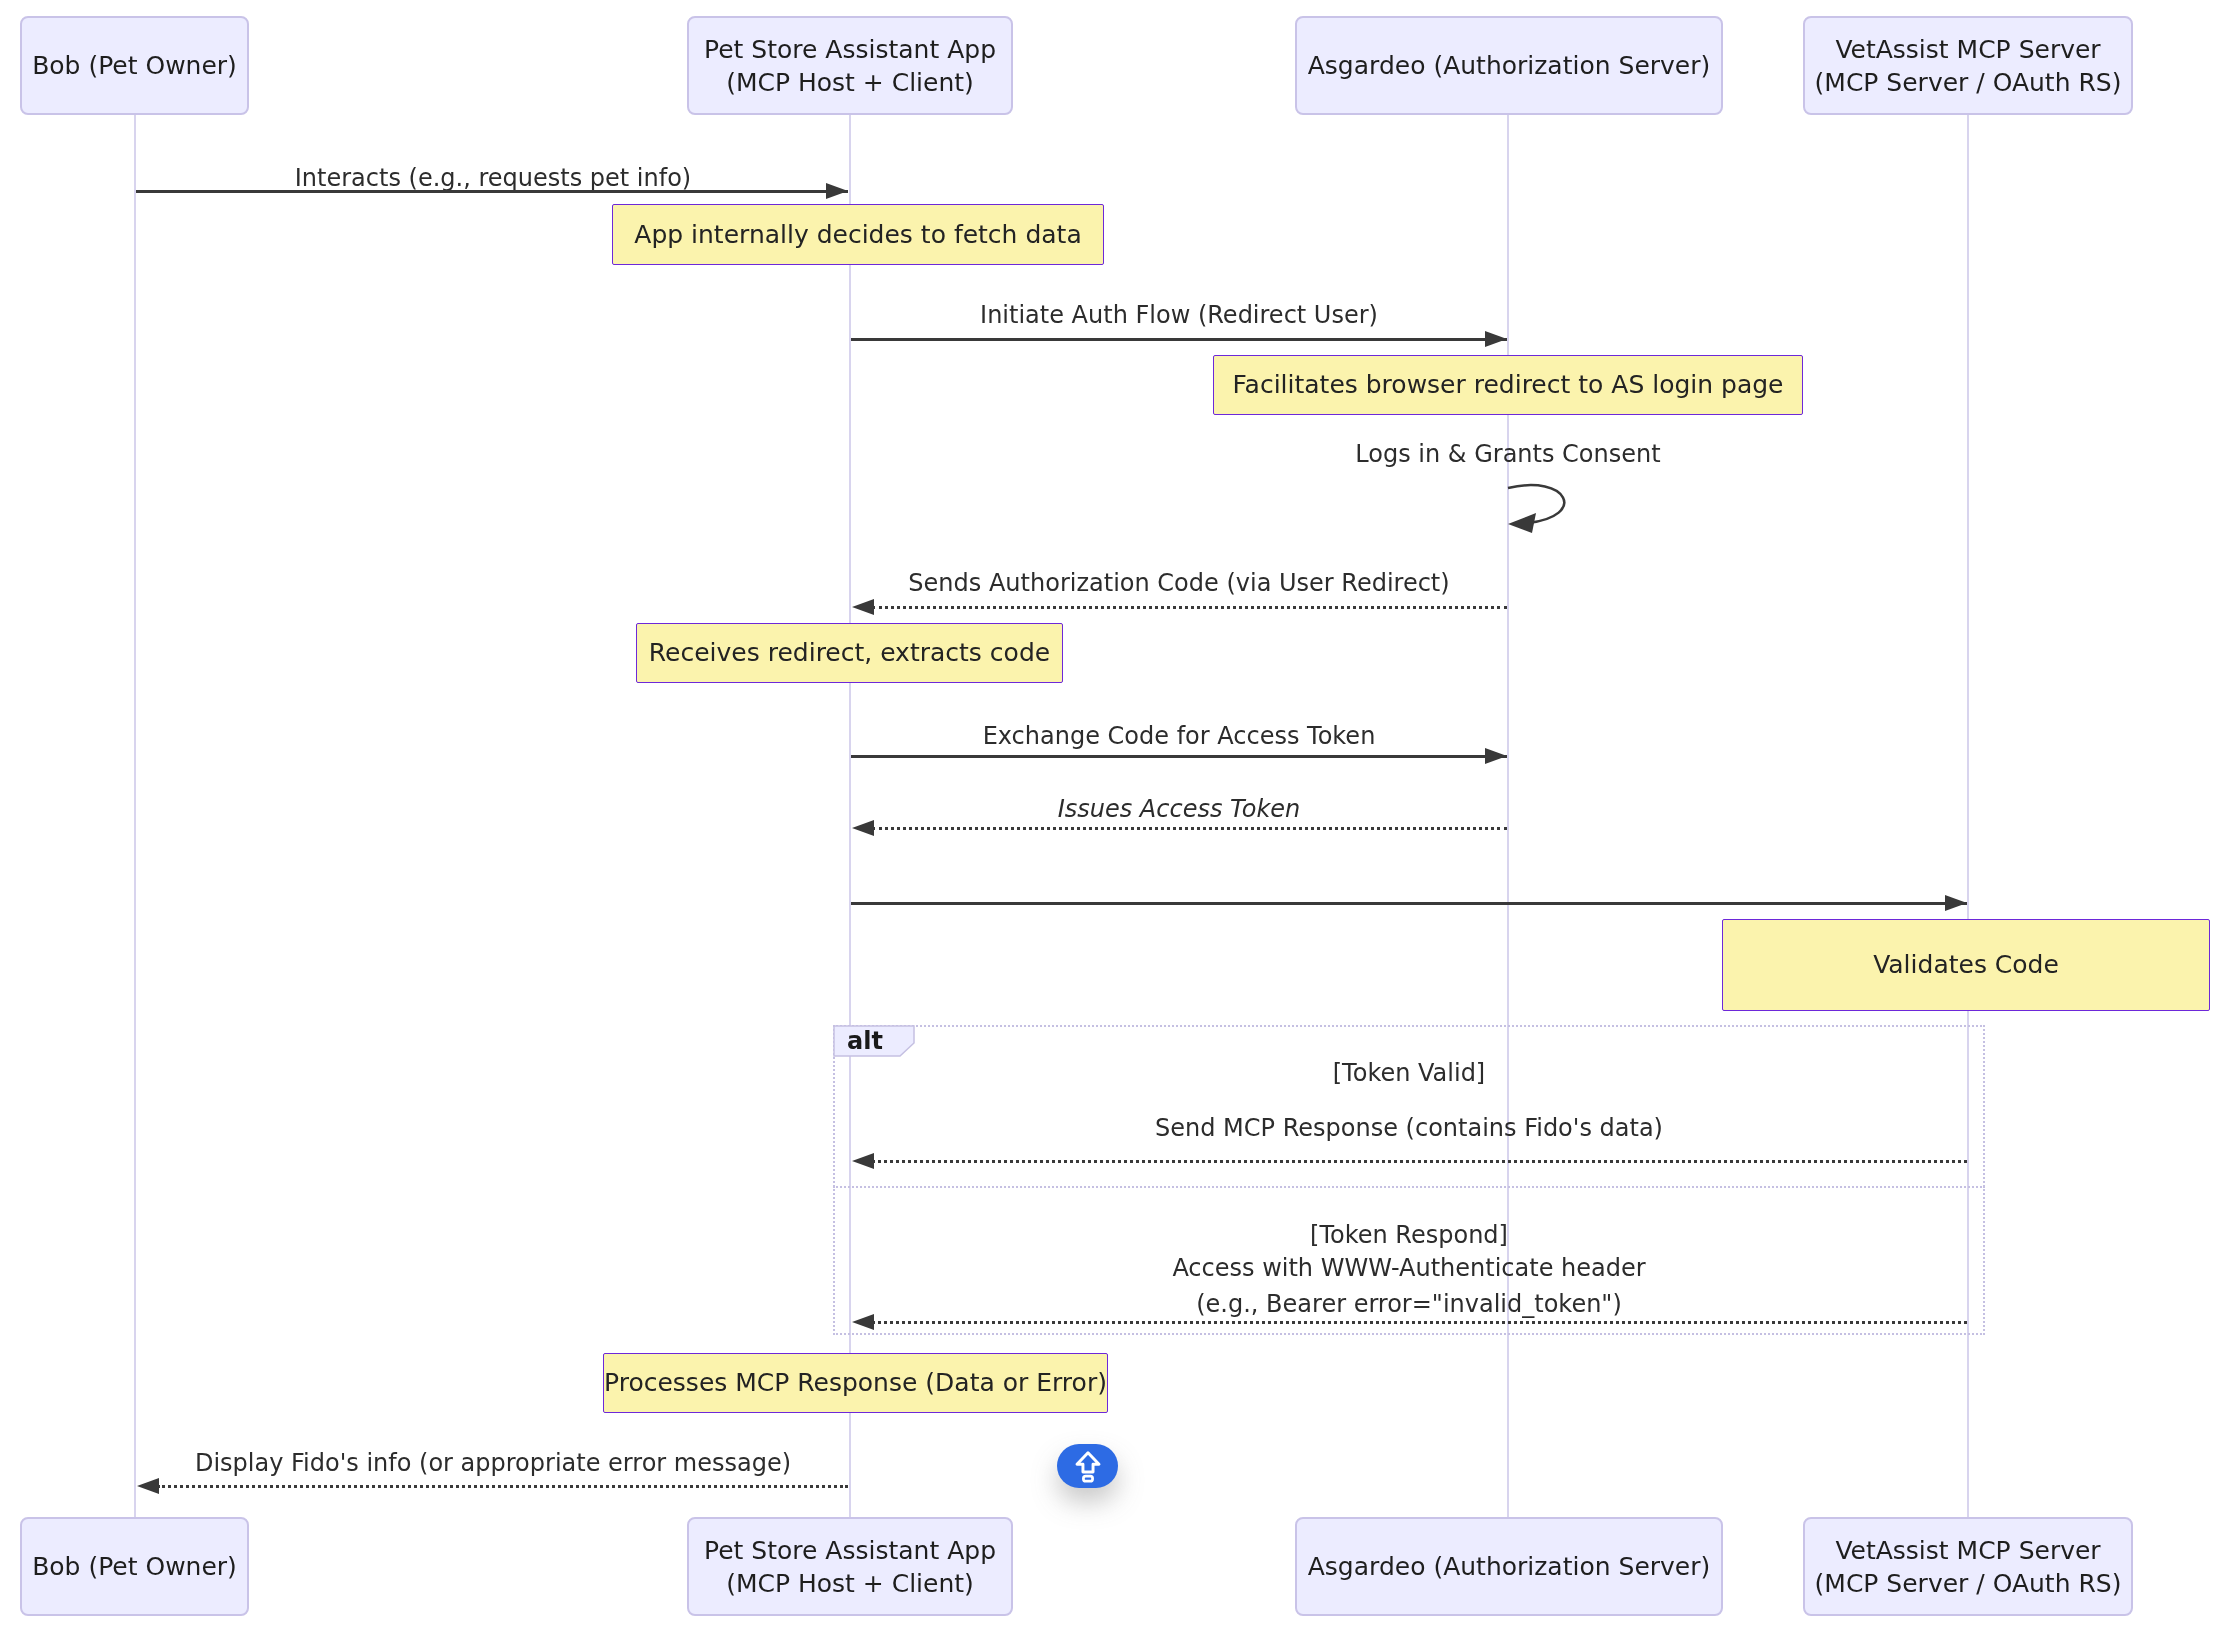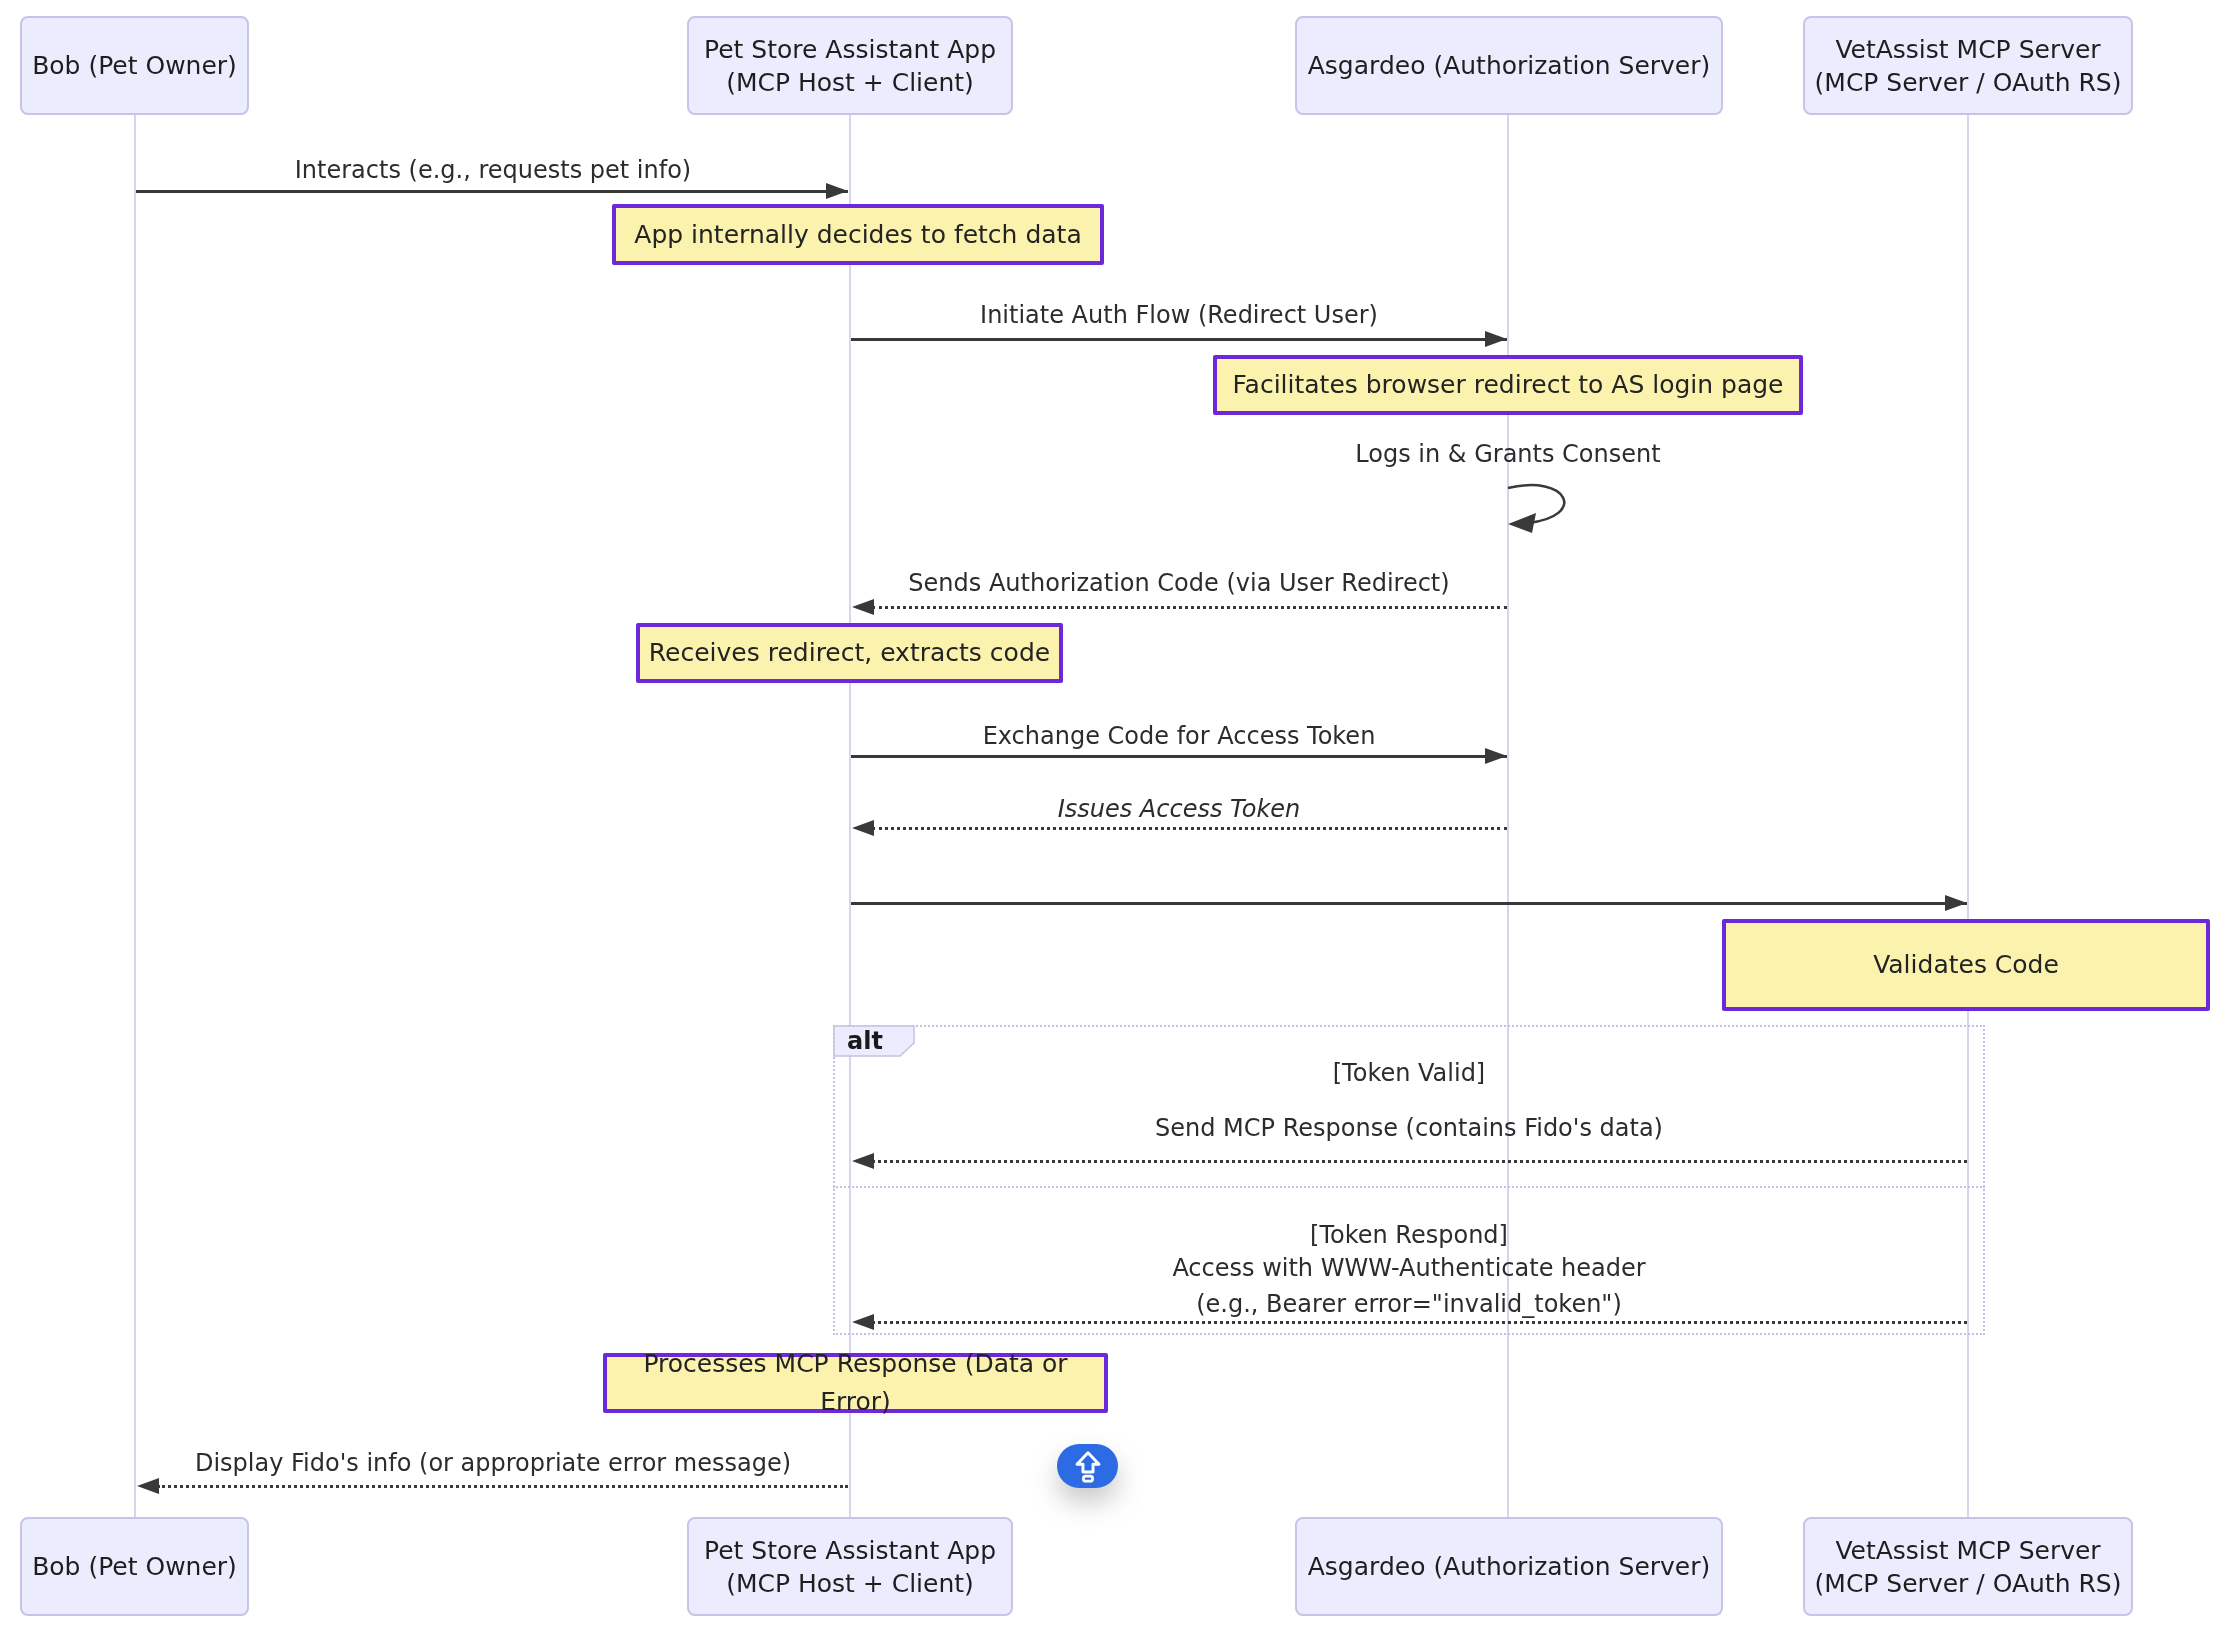--- a/index.html
+++ b/index.html
@@ -8,21 +8,21 @@
     font-family:"DejaVu Sans","Liberation Sans",sans-serif; color:#262626;
     overflow:hidden;
   }
   .actor {
     position:absolute; background:#ECECFF; border:2px solid #c9c3e8; border-radius:8px;
     display:flex; flex-direction:column; align-items:center; justify-content:center;
     text-align:center; font-size:25px; line-height:33px; color:#1e1e1e; box-sizing:border-box;
   }
   .lifeline { position:absolute; width:2px; top:115px; height:1402px; background:#d8d4ee; }
   .note {
-    position:absolute; background:#fbf3ad; border:4px solid #6d28d9; box-sizing:border-box;
+    position:absolute; background:#fbf3ad; border:1px solid #6d28d9; box-sizing:border-box;
     display:flex; flex-direction:column; align-items:center; justify-content:center;
     text-align:center; font-size:25px; line-height:38px; color:#232323; border-radius:2px;
   }
   .msg-label {
     position:absolute; transform:translateX(-50%); white-space:nowrap; text-align:center;
     font-size:24px; line-height:36px; color:#2c2c2c;
   }
   .mline { position:absolute; height:0; box-sizing:border-box; }
   .msolid { border-top:3px solid #393939; }
   .mdotted { border-top:3px dotted #393939; }
@@ -66,21 +66,21 @@
   </div>
   <div class="actor" style="left:1295px;top:16px;width:428px;height:99px;">
     <span>Asgardeo (Authorization Server)</span>
     <span></span>
   </div>
   <div class="actor" style="left:1803px;top:16px;width:330px;height:99px;">
     <span>VetAssist MCP Server</span>
     <span>(MCP Server / OAuth RS)</span>
   </div>
 
-  <div class="msg-label" style="left:493px;top:152px;">Interacts (e.g., requests pet info)</div>
+  <div class="msg-label" style="left:493px;top:160px;">Interacts (e.g., requests pet info)</div>
   <div class="mline msolid" style="left:136px;top:190px;width:712px;"></div>
   <div class="head head-right" style="left:826px;top:183px;"></div>
 
   <div class="note" style="left:612px;top:204px;width:492px;height:61px;">
     <span>App internally decides to fetch data</span>
   </div>
 
   <div class="msg-label" style="left:1179px;top:297px;">Initiate Auth Flow (Redirect User)</div>
   <div class="mline msolid" style="left:851px;top:338px;width:656px;"></div>
   <div class="head head-right" style="left:1485px;top:331px;"></div>

